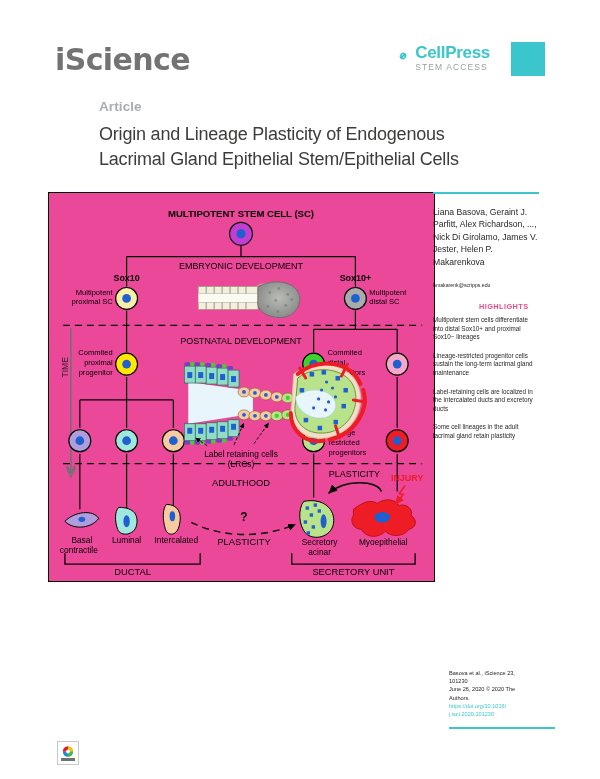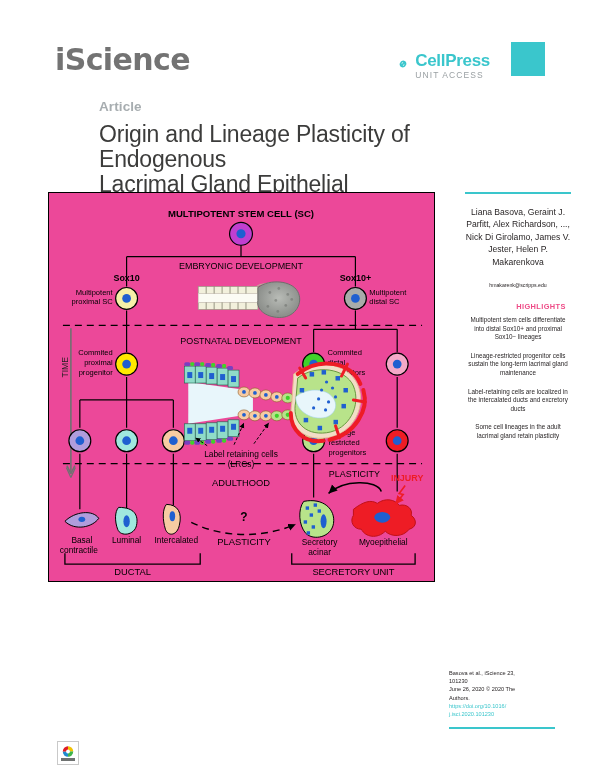--- a/index.html
+++ b/index.html
@@ -10,48 +10,48 @@
   .page{position:absolute;inset:0;background:#fff;}
 
   
   .masthead{position:absolute;left:55px;top:38px;width:490px;height:44px;}
   .journal-logo{
     font-family:"DejaVu Sans",sans-serif;
     font-size:30px;font-weight:700;letter-spacing:-.6px;
     color:#737373;line-height:44px;
   }
   .cellpress{
-    position:absolute;right:55px;top:6px;display:flex;align-items:flex-start;gap:4px;margin-top:8px;
+    position:absolute;right:55px;top:6px;display:flex;align-items:flex-start;gap:4px;
   }
   .cp-mark{width:16px;height:16px;margin-top:4px;}
   .cp-textwrap{display:flex;flex-direction:column;align-items:flex-start;}
   .cp-name{font-size:17px;font-weight:700;color:#3ac6cc;line-height:18px;letter-spacing:-.3px;}
   .cp-oa{font-size:8.5px;color:#9aa0a3;letter-spacing:1.1px;line-height:11px;}
   .teal-square{position:absolute;right:0;top:4px;width:34px;height:34px;background:#3ac6cc;}
 
   
   .titleblock{position:absolute;left:55px;top:99px;width:400px;margin-left:44px;}
   .kicker{
     font-size:13.5px;font-weight:700;color:#a7adb0;margin:0 0 8px 0;letter-spacing:.1px;
   }
   .title{
-    font-size:23px;font-weight:400;color:#3c3c3b;line-height:25px;margin:0;
+    font-size:18px;font-weight:400;color:#3c3c3b;line-height:25px;margin:0;
     letter-spacing:-.2px;
   }
 
   
   .figure{
     position:absolute;left:48px;top:192px;width:387px;height:390px;
     border:1.5px solid #000;background:#ec4899;box-sizing:border-box;
   }
   .fig-inner{position:absolute;inset:0;}
   .fig-svg{position:absolute;inset:0;width:100%;height:100%;}
 
   
-  .rail{position:absolute;left:465px;top:192px;width:106px;text-align:center;}
+  .rail{position:absolute;left:433px;top:192px;width:106px;}
   .rail-rule{width:100%;height:2px;background:#3ac6cc;margin-bottom:12px;}
   .authors{font-size:8.6px;line-height:12.4px;color:#231f20;margin-bottom:13px;}
   .corr{font-size:5.2px;line-height:8px;color:#231f20;margin-bottom:13px;word-break:break-all;}
   .hl-head{font-size:7.4px;font-weight:700;color:#ee4c87;letter-spacing:.4px;margin-bottom:5px;padding-left:46px;}
   .hl-item{font-size:6.3px;line-height:8.6px;color:#231f20;margin-bottom:10px;}
 
   .cite{position:absolute;left:449px;top:669px;width:106px;}
   .cite-line{font-size:5.6px;line-height:8.2px;color:#231f20;}
   .cite-doi{font-size:5.6px;line-height:8.2px;color:#3ac6cc;word-break:break-all;}
   .cite-rule{width:100%;height:2px;background:#3ac6cc;margin-top:9px;}
@@ -73,21 +73,21 @@
     <div class="journal-logo">iScience</div>
 
     <div class="cellpress">
       <svg class="cp-mark" viewBox="0 0 24 24">
         <path d="M9.5 14.5 L14.5 9.5" stroke="#3ac6cc" stroke-width="2.4" stroke-linecap="round" fill="none"></path>
         <path d="M8.2 11.2 a3.6 3.6 0 1 0 4.0 -2.4" stroke="#3ac6cc" stroke-width="2.2" fill="none" stroke-linecap="round"></path>
         <path d="M15.8 12.8 a3.6 3.6 0 1 0 -4.0 2.4" stroke="#3ac6cc" stroke-width="2.2" fill="none" stroke-linecap="round"></path>
       </svg>
       <div class="cp-textwrap">
         <div class="cp-name">CellPress</div>
-        <div class="cp-oa">UNIT ACCESS</div>
+        <div class="cp-oa">STEM ACCESS</div>
       </div>
     </div>
     <div class="teal-square"></div>
   </div>
 
   <div class="titleblock">
     <p class="kicker">Article</p>
     <h1 class="title">
       <span>Origin and Lineage Plasticity of Endogenous</span><br>
       <span>Lacrimal Gland Epithelial Stem/Epithelial Cells</span>

